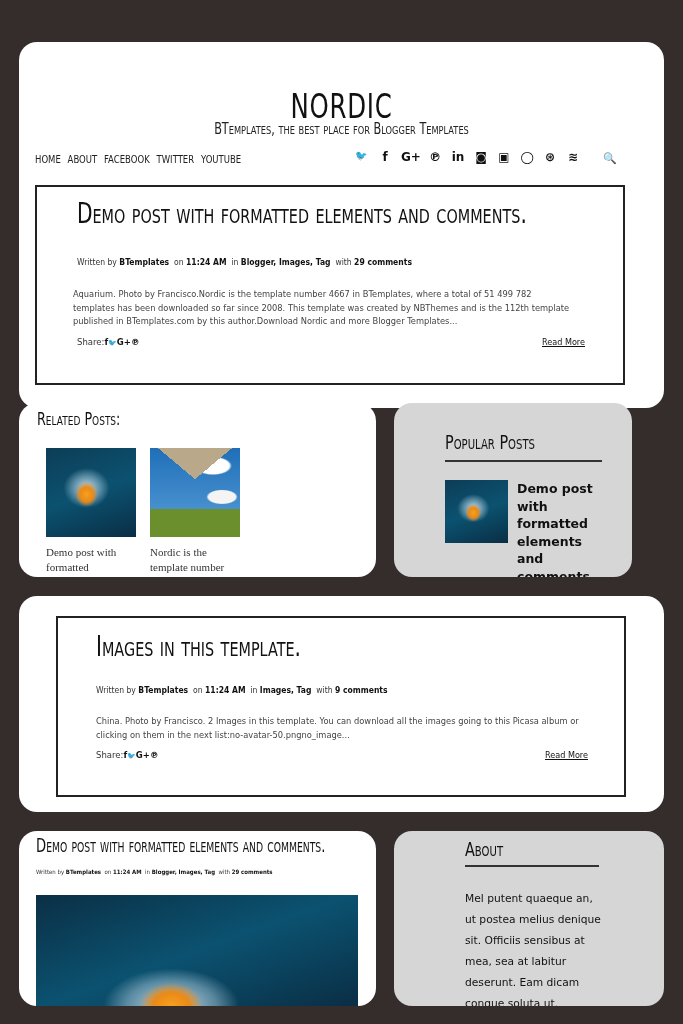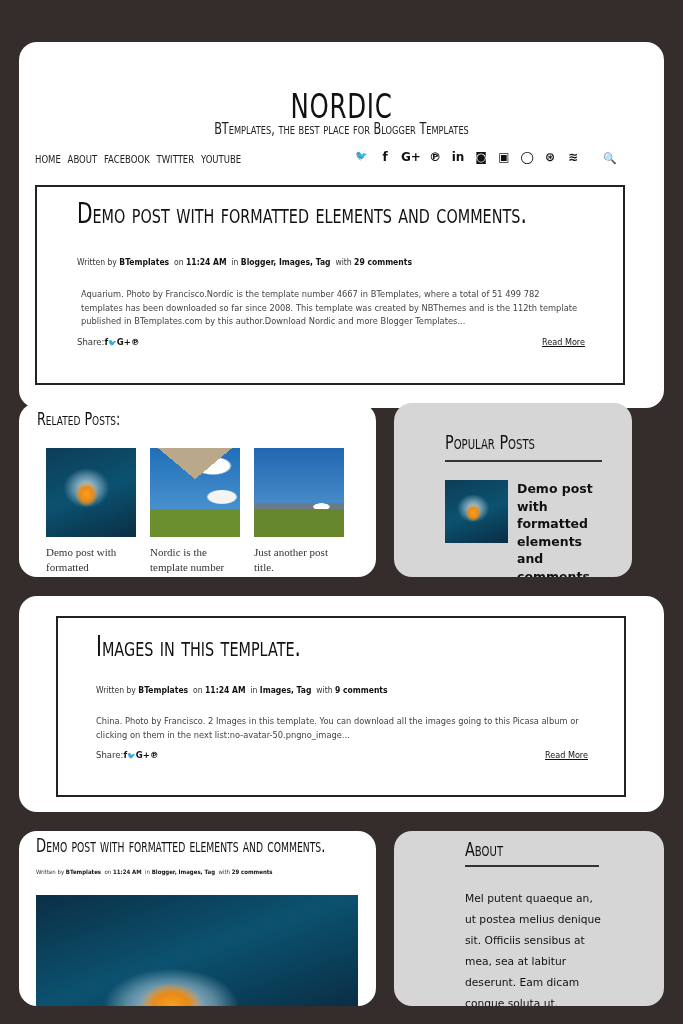--- a/index.html
+++ b/index.html
@@ -94,45 +94,41 @@
     <span>⊛</span>
     <span>≋</span>
   </div>
   <div class="search-ic">🔍</div>
 
   <div class="post-box" style="left:16px; top:143px; width:586px; height:196px;">
     <div class="post-title" style="left:40px; top:10px;">Demo post with formatted elements and comments.</div>
     <div class="meta" style="left:40px; top:70px;">
       <span>Written by</span> <b>BTemplates</b>&nbsp; <span>on</span> <b>11:24 AM</b>&nbsp; <span>in</span> <b>Blogger, Images, Tag</b>&nbsp; <span>with</span> <b>29 comments</b>
     </div>
-    <div class="excerpt" style="left:44px; top:101px; width:500px;">Aquarium. Photo by Francisco.Nordic is the template number 4667 in BTemplates, where a total of 51 499 782 templates has been downloaded so far since 2008. This template was created by NBThemes and is the 112th template published in BTemplates.com by this author.Download Nordic and more Blogger Templates...</div>
+    <div class="excerpt" style="left:36px; top:101px; width:500px;">Aquarium. Photo by Francisco.Nordic is the template number 4667 in BTemplates, where a total of 51 499 782 templates has been downloaded so far since 2008. This template was created by NBThemes and is the 112th template published in BTemplates.com by this author.Download Nordic and more Blogger Templates...</div>
     <div class="share" style="left:40px; top:150px;">
       <span>Share:</span>
       <span class="ic">f</span>
       <span class="ic" style="font-size:7px">🐦</span>
       <span class="ic">G+</span>
       <span class="ic">℗</span>
     </div>
     <div class="readmore" style="left:505px; top:150px;">Read More</div>
   </div>
 </div>
 
 <div class="card" id="related">
   <div class="rel-title">Related Posts:</div>
   <div class="rel-item" style="left:27px;">
     <div class="thumb jelly"></div>
     <div class="rel-cap">Demo post with formatted</div>
   </div>
   <div class="rel-item" style="left:131px;">
     <div class="thumb pyramid"></div>
     <div class="rel-cap">Nordic is the template number</div>
-  </div>
-  <div class="rel-item" style="left:235px;">
-    <div class="thumb landscape"></div>
-    <div class="rel-cap">Just another post title.</div>
   </div>
 </div>
 
 <div class="card grey" id="popular">
   <div class="w-title" style="left:51px; top:27px;">Popular Posts</div>
   <div class="w-line" style="left:51px; top:57px; width:157px;"></div>
   <div class="pop-thumb jelly"></div>
   <div class="pop-text">Demo post with formatted elements and comments.</div>
 </div>
 

